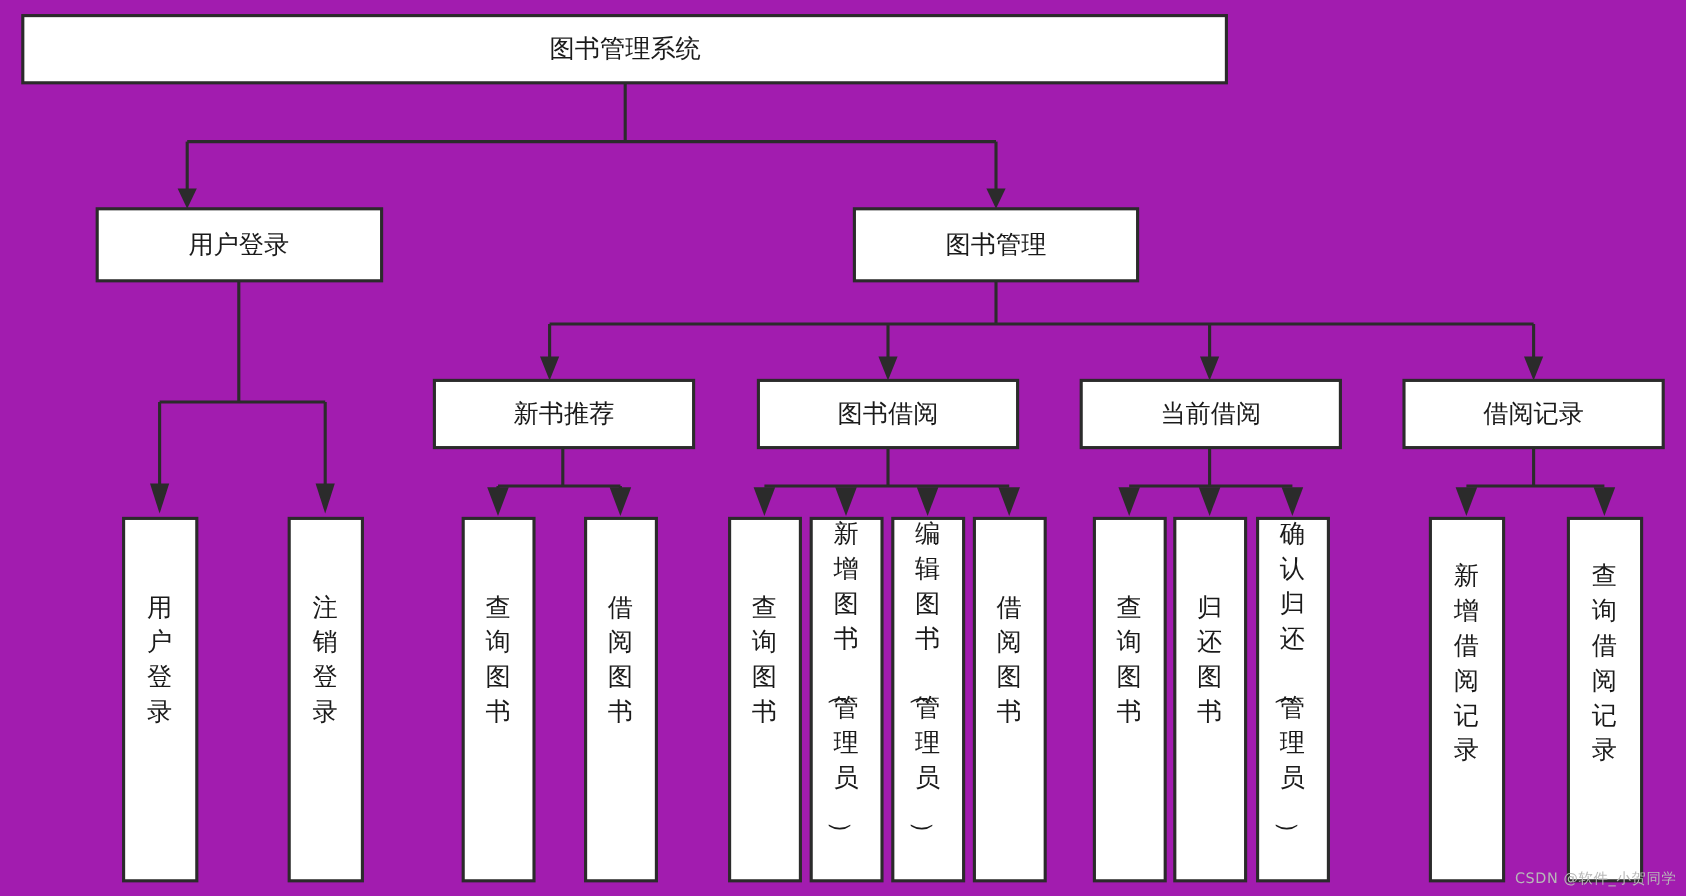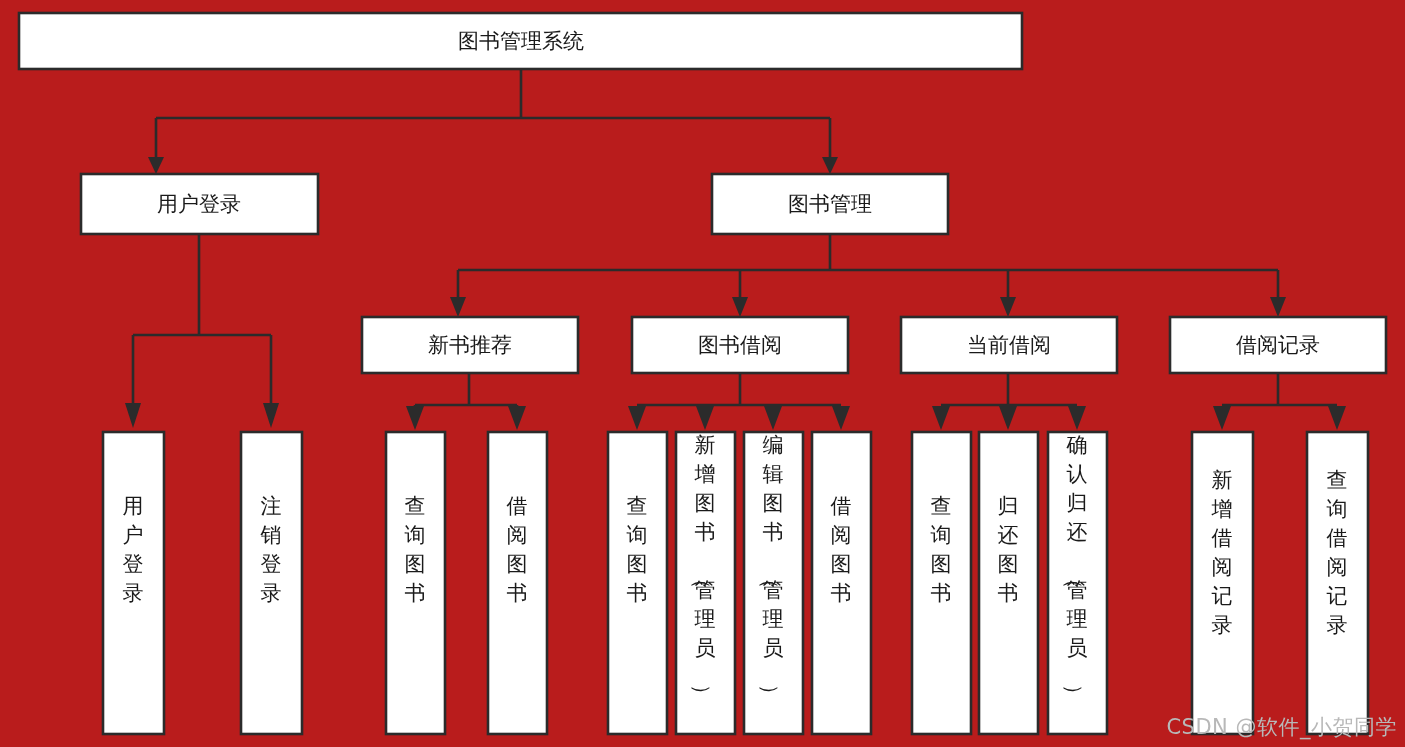--- a/index.html
+++ b/index.html
@@ -10,21 +10,21 @@
   body {
     width: 1405px;
     height: 747px;
     font-family: "DejaVu Sans", "Liberation Sans", sans-serif;
     overflow: hidden;
   }
   #diagram-root {
     position: relative;
     width: 1405px;
     height: 747px;
-    background: #b91c1c;
+    background: #a21caf;
     text-align: right;
   }
   svg#tree-svg {
     position: absolute;
     left: 0;
     top: 0;
     width: 1405px;
     height: 747px;
     display: block;
   }
@@ -53,21 +53,21 @@
   }
   .arrow-head {
     fill: #2b2b2b;
     stroke: none;
   }
   .watermark {
     position: absolute;
     right: 8px;
     bottom: 6px;
     font-family: "DejaVu Sans", "Liberation Sans", sans-serif;
-    font-size: 21px;
+    font-size: 12px;
     color: #b8b8b8;
     white-space: nowrap;
     letter-spacing: 0.5px;
     user-select: none;
   }
 </style>
 </head>
 <body>
 
 <div id="diagram-root">

